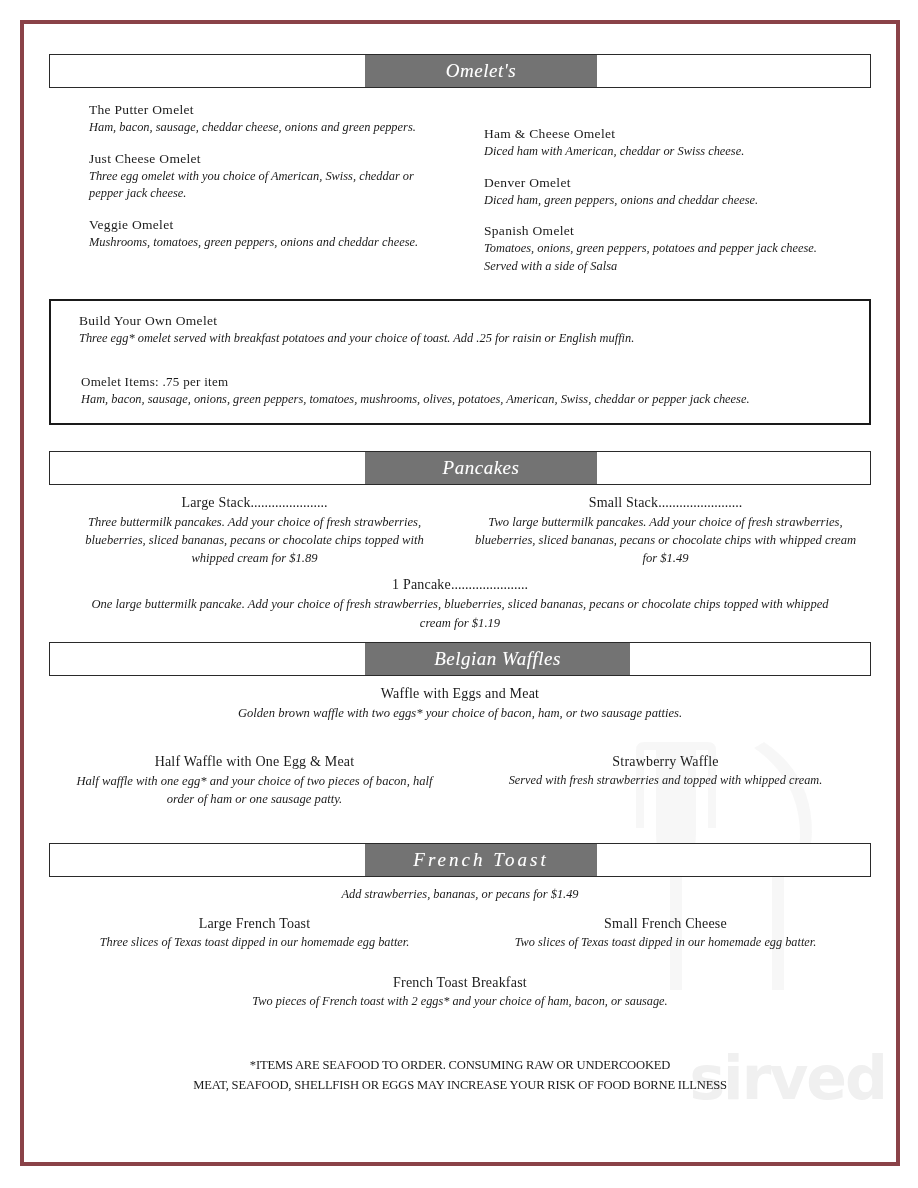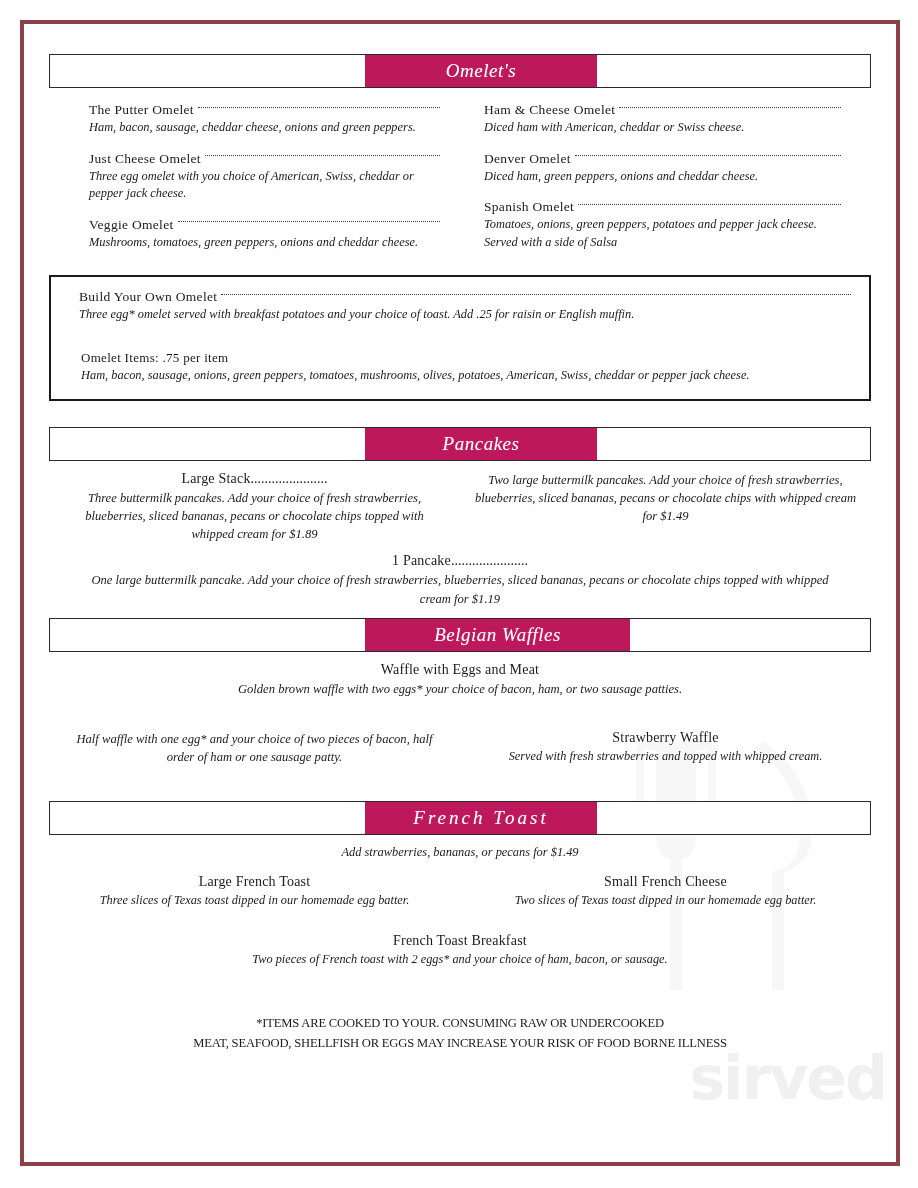--- a/index.html
+++ b/index.html
@@ -70,21 +70,21 @@
     border: 1.5px solid #2a2a2a;
     background: #ffffff;
     height: 34px;
     display: flex;
     align-items: stretch;
     margin-bottom: 0;
   }
   .section-head .spacer-l { flex: 0 0 315px; }
   .section-head .band {
     flex: 0 0 232px;
-    background: #be185d;
+    background: #737373;
     color: #ffffff;
     display: flex;
     align-items: center;
     justify-content: center;
     font-style: italic;
     font-size: 19px;
     letter-spacing: 0.5px;
     text-shadow: 0 0 1px rgba(255,255,255,.35);
   }
   .section-head .band.wide { flex-basis: 265px; }
@@ -95,30 +95,30 @@
   .section-head .spacer-r { flex: 1 1 auto; }
 
   
   .cols {
     display: flex;
     gap: 0;
     padding: 14px 0 6px 0;
   }
   .col { flex: 1 1 50%; }
   .col.left  { padding: 0 20px 0 40px; }
-  .col.right { padding: 0 30px 0 24px; }
+  .col.right { padding: 0 30px 0 24px; margin-top: 24px; }
 
   .item { margin-bottom: 14px; }
   .item-name {
     font-size: 13.5px;
     letter-spacing: .3px;
     white-space: nowrap;
     overflow: hidden;
     display: flex;
-    align-items: center;
+    align-items: flex-start;
   }
   .item-name .nm { flex: 0 0 auto; }
   .item-name .dots {
     flex: 1 1 auto;
     margin-left: 4px;
     border-bottom: 1.5px dotted #3a3a3a;
     transform: translateY(-3px);
     height: 1px;
   }
   .item-desc {
@@ -292,20 +292,23 @@
     </div>
 
     <div class="centered-cols">
       <div class="cc">
         <div class="cc-title">
           <span>Large Stack</span><span class="cc-dots">......................</span>
         </div>
         <div class="cc-desc">Three buttermilk pancakes. Add your choice of fresh strawberries, blueberries, sliced bananas, pecans or chocolate chips topped with whipped cream for $1.89</div>
       </div>
       <div class="cc">
+        <div class="cc-title">
+          <span>Small Stack</span><span class="cc-dots">........................</span>
+        </div>
         <div class="cc-desc">Two large buttermilk pancakes. Add your choice of fresh strawberries, blueberries, sliced bananas, pecans or chocolate chips with whipped cream for $1.49</div>
       </div>
     </div>
 
     <div class="full-center">
       <div class="cc-title">
         <span>1 Pancake</span><span class="cc-dots">......................</span>
       </div>
       <div class="cc-desc">One large buttermilk pancake. Add your choice of fresh strawberries, blueberries, sliced bananas, pecans or chocolate chips topped with whipped cream for $1.19</div>
     </div>
@@ -320,20 +323,21 @@
       <div class="cc">
         <div class="cc-title">Waffle with Eggs and Meat</div>
         <div class="cc-desc">Golden brown waffle with two eggs* your choice of bacon, ham, or two sausage patties.</div>
       </div>
     </div>
 
     <div class="spacer-sm"></div>
 
     <div class="centered-cols">
       <div class="cc">
+        <div class="cc-title">Half Waffle with One Egg &amp; Meat</div>
         <div class="cc-desc">Half waffle with one egg* and your choice of two pieces of bacon, half order of ham or one sausage patty.</div>
       </div>
       <div class="cc">
         <div class="cc-title">Strawberry  Waffle</div>
         <div class="cc-desc tight">Served with fresh strawberries and topped with whipped cream.</div>
       </div>
     </div>
 
     <div class="spacer-block"></div>
 
@@ -357,18 +361,18 @@
     </div>
 
     <div class="spacer-sm"></div>
 
     <div class="full-center">
       <div class="cc-title">French Toast Breakfast</div>
       <div class="cc-desc tight">Two pieces of French toast with 2 eggs* and your choice of ham, bacon, or sausage.</div>
     </div>
 
     <div class="disclaimer">
-      <div>*ITEMS ARE COOKED TO YOUR. CONSUMING RAW OR UNDERCOOKED</div>
+      <div>*ITEMS ARE SEAFOOD TO ORDER. CONSUMING RAW OR UNDERCOOKED</div>
       <div>MEAT, SEAFOOD, SHELLFISH OR EGGS MAY INCREASE YOUR RISK OF FOOD BORNE ILLNESS</div>
     </div>
 
   </div>
 </div>
 
 </body></html>

